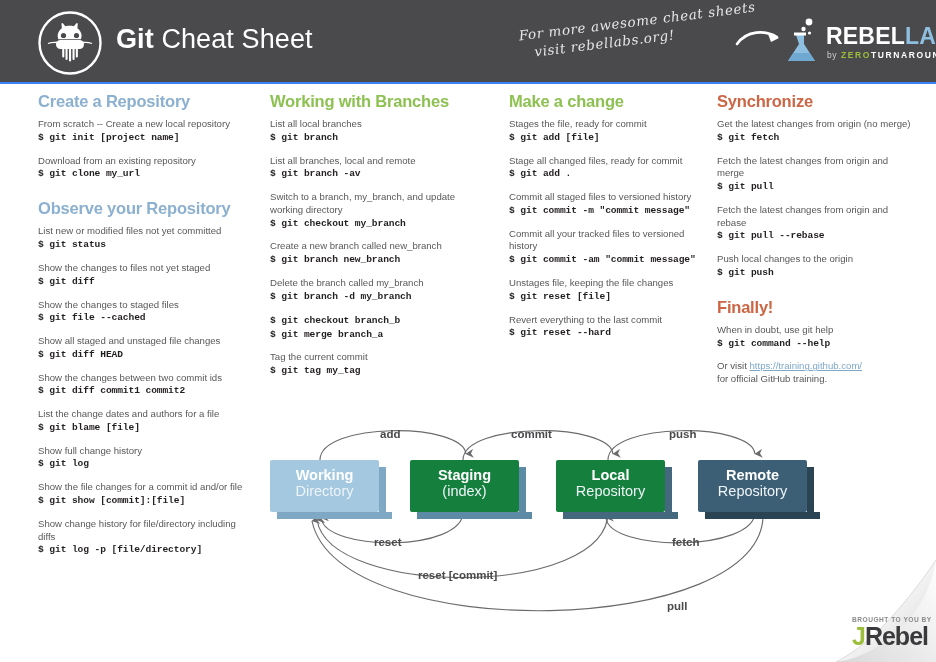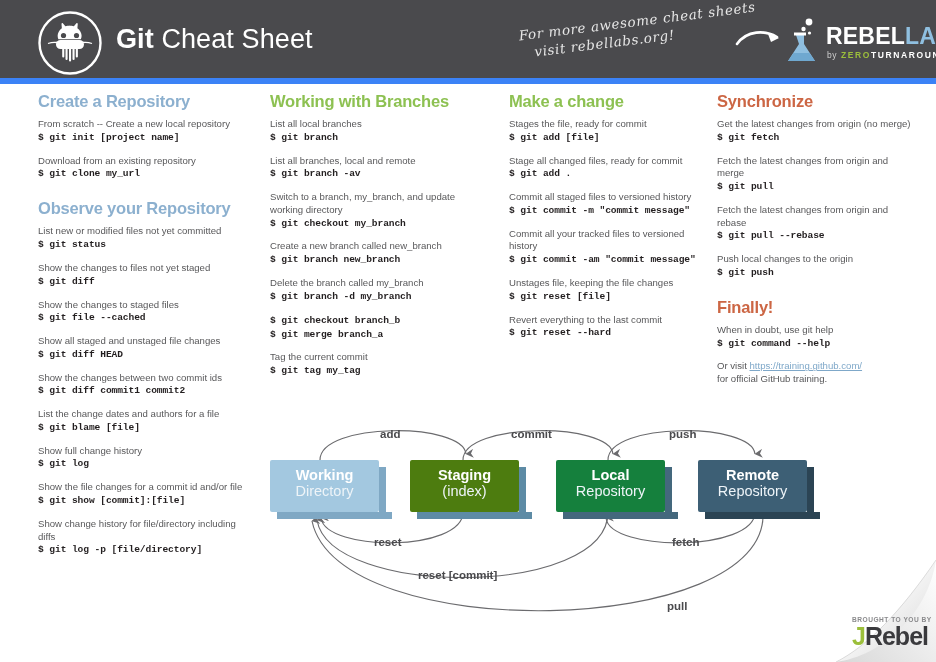--- a/index.html
+++ b/index.html
@@ -8,21 +8,21 @@
     font-family:"Liberation Sans", sans-serif;
     background:#ffffff;
     position:relative;
     overflow:hidden;
   }
 
   
   #header {
     position:absolute; left:0; top:0; width:936px; height:84px;
     background:#4a4a4d;
-    border-bottom:6px solid #3b82f6;
+    border-bottom:2px solid #3b82f6;
   }
   #gh-logo { position:absolute; left:36px; top:9px; width:68px; height:68px; }
   #brand-title {
     position:absolute; left:116px; top:24px;
     font-size:27px; color:#ffffff; letter-spacing:.1px; white-space:nowrap;
   }
   #brand-title .b { font-weight:bold; }
   #brand-title .l { font-weight:normal; }
 
   #handwriting {
@@ -89,21 +89,21 @@
     padding-top:7px;
   }
   .dbox .t1 { font-size:14.5px; font-weight:bold; line-height:1.12; }
   .dbox .t2 { font-size:14.5px; font-weight:normal; line-height:1.12; color:#eef4f8; }
   .dbox .shadow-r { position:absolute; right:-7px; top:7px; width:7px; height:52px; }
   .dbox .shadow-b { position:absolute; left:7px; bottom:-7px; width:115px; height:7px; }
 
   #box-working { left:12px;  top:50px; background:#a3c8e0; }
   #box-working .shadow-r { background:#7fa8c4; }
   #box-working .shadow-b { background:#7fa8c4; }
-  #box-staging { left:152px; top:50px; background:#4d7c0f; }
+  #box-staging { left:152px; top:50px; background:#15803d; }
   #box-staging .shadow-r { background:#5d8ba5; }
   #box-staging .shadow-b { background:#5d8ba5; }
   #box-local   { left:298px; top:50px; background:#15803d; }
   #box-local .shadow-r { background:#44687d; }
   #box-local .shadow-b { background:#44687d; }
   #box-remote  { left:440px; top:50px; background:#3d5f75; }
   #box-remote .shadow-r { background:#2b4454; }
   #box-remote .shadow-b { background:#2b4454; }
 
   .alabel {

